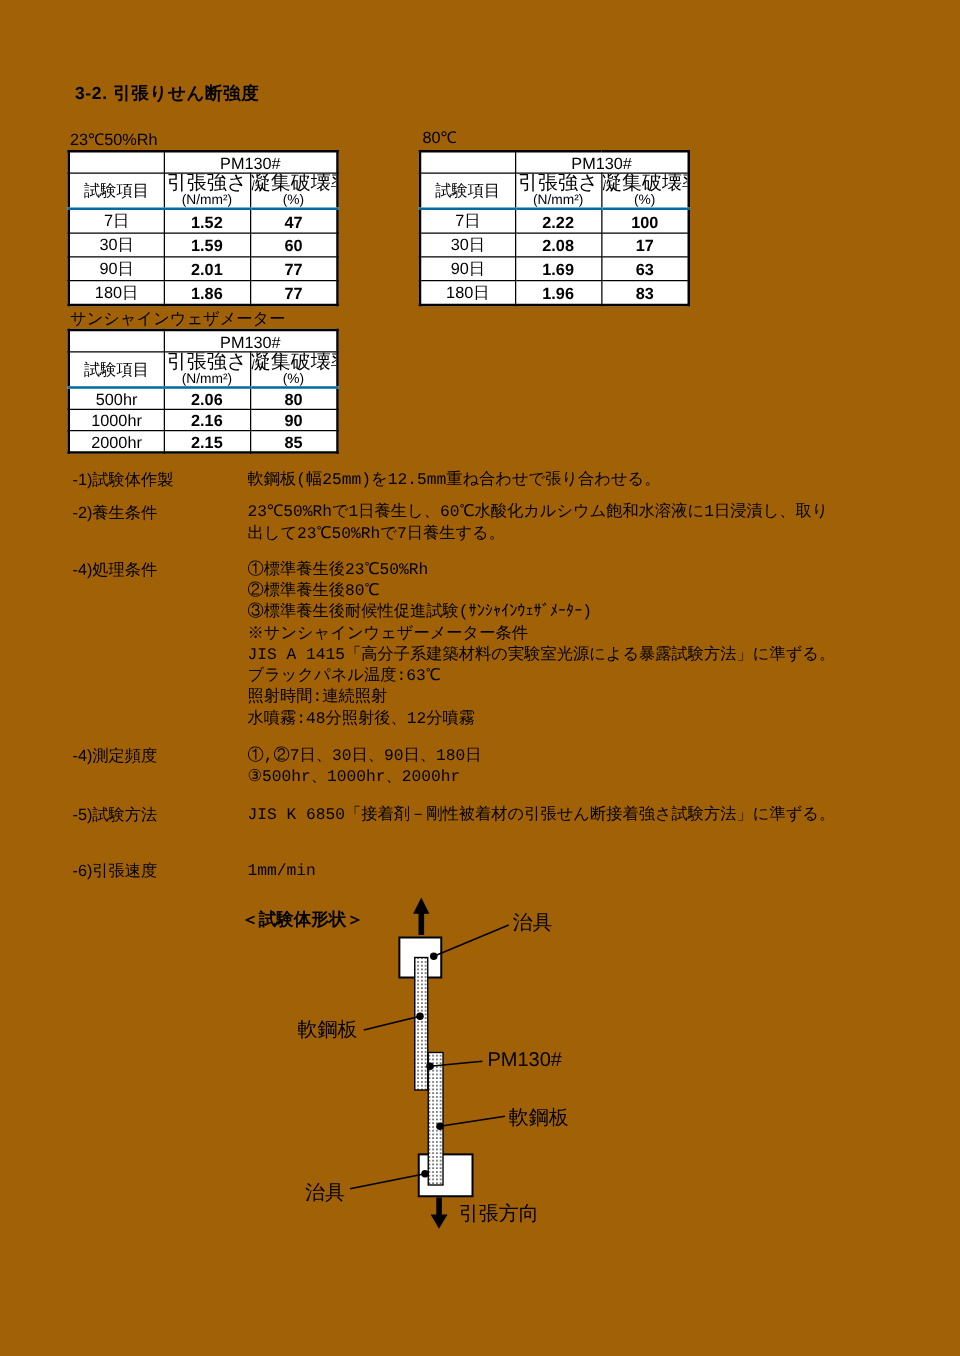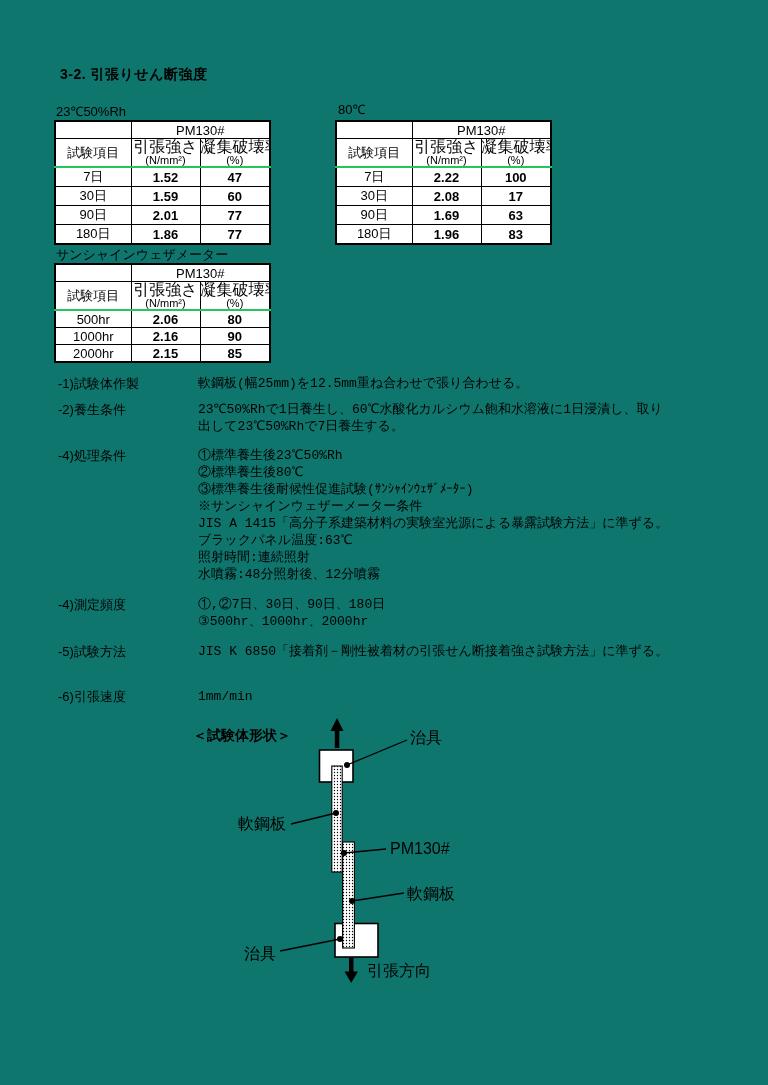--- a/index.html
+++ b/index.html
@@ -1,26 +1,26 @@
 <!DOCTYPE html>
 <html><head>
 <meta charset="utf-8">
 <style>
   html,body{margin:0;padding:0;background:#fff;}
-  .page{position:relative;width:768px;height:1085px;background:#0f766e;overflow:hidden;
+  .page{position:relative;width:768px;height:1085px;background:#a16207;overflow:hidden;
         font-family:"Liberation Sans",sans-serif;color:#000;}
   .abs{position:absolute;}
   .title{font-size:14px;font-weight:bold;letter-spacing:0.5px;white-space:nowrap;}
   .tcap{font-size:13px;white-space:nowrap;}
   .dtable{position:absolute;border-collapse:collapse;table-layout:fixed;background:#fff;
           border:2px solid #000;}
   .dtable td{border:1px solid #000;text-align:center;vertical-align:middle;
              font-size:13px;padding:0;overflow:hidden;white-space:nowrap;}
   .dtable tr.rp td{height:16px;}
-  .dtable tr.rh td{height:27px;border-bottom:2px solid #22c55e;}
+  .dtable tr.rh td{height:27px;border-bottom:2px solid #0369a1;}
   .dtable tr.rd td{height:16px;}
   .dtable td.val{font-weight:bold;}
   .hsub{font-size:11px;line-height:12px;}
   .hmain{font-size:16px;line-height:14px;}
   .note{position:absolute;left:58px;display:flex;align-items:flex-start;justify-content:space-between;}
   .nlabel{width:140px;font-size:13px;line-height:17px;white-space:nowrap;flex:none;}
   .nbody{font-size:13px;line-height:17px;font-family:Liberation Mono, monospace;}
   .nline{white-space:nowrap;}
   .dcap{font-size:14px;font-weight:bold;white-space:nowrap;}
   .dlabel{font-size:16px;white-space:nowrap;}

